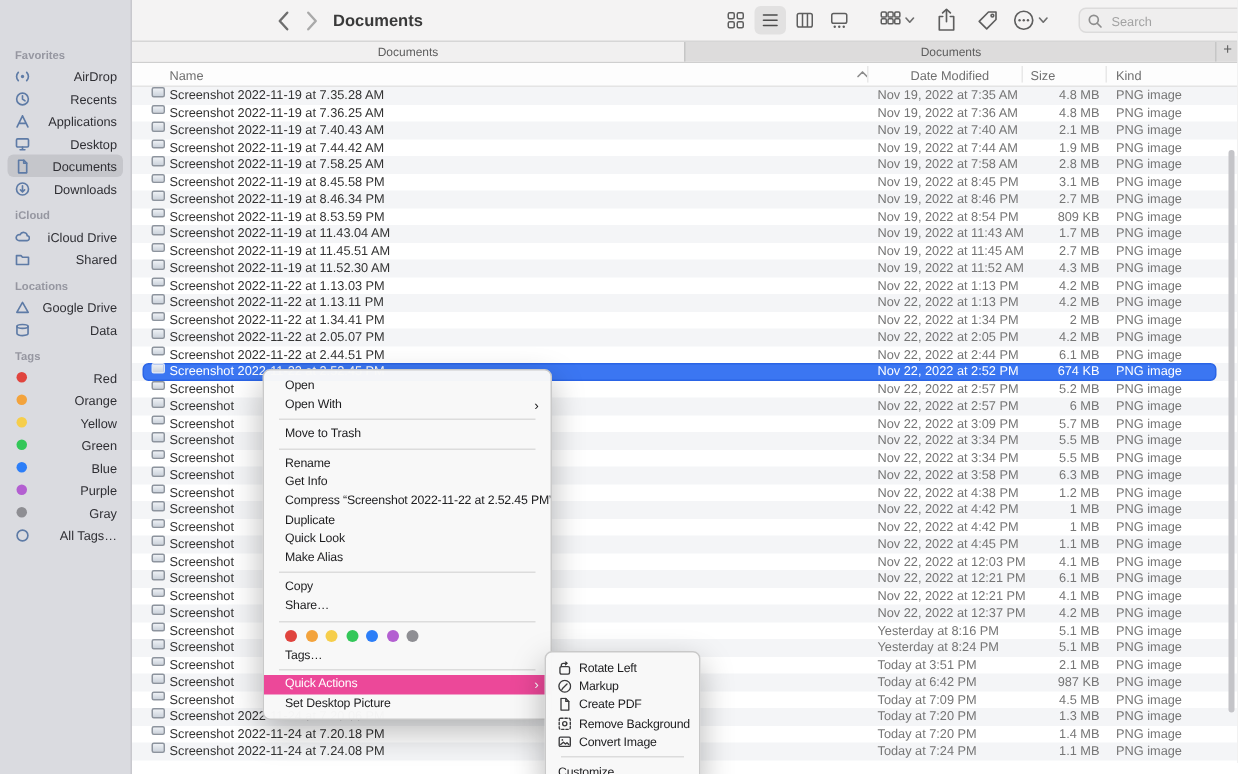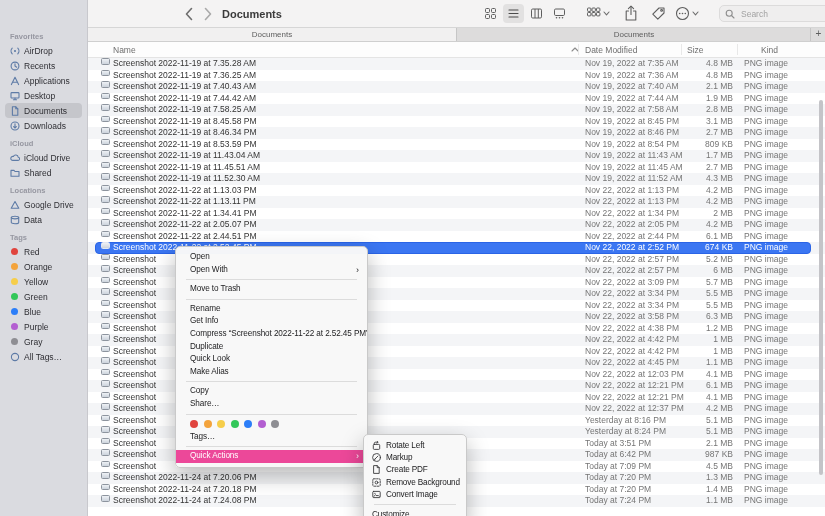--- a/index.html
+++ b/index.html
@@ -22,30 +22,30 @@
   .tabbar{position:absolute;left:88px;top:28px;width:737px;height:14px;border-bottom:1px solid #cfcfcf;box-sizing:border-box;}
   .tab{position:absolute;top:0;height:13px;font-size:8px;color:#5e5e5e;text-align:center;line-height:13px;white-space:nowrap;overflow:hidden;}
   .tab.active{left:0;width:368px;background:#f1f0f0;}
   .tab.inactive{left:368px;width:354px;background:#dddcdc;border-left:1px solid #c6c6c6;}
   .tab-add{position:absolute;top:0;left:722px;width:15px;height:13px;background:#dddcdc;border-left:1px solid #c6c6c6;color:#5e5e5e;font-size:10px;text-align:center;line-height:12px;}
 
   
   .colheader{position:absolute;left:88px;top:42px;width:737px;height:16px;background:#fdfdfd;border-bottom:1px solid #e4e4e4;box-sizing:border-box;font-size:8.5px;color:#6f6f6f;}
   .colheader span{position:absolute;top:3px;white-space:nowrap;}
   .ch-name{left:25px;}
-  .ch-date{left:497px;}
+  .ch-date{left:519px;}
   .ch-size{left:599px;}
-  .ch-kind{left:673px;}
+  .ch-kind{left:656px;}
   .sortcaret{position:absolute;left:483px;top:5px;}
   .vline{position:absolute;top:2px;bottom:2px;width:1px;background:#e8e8e8;}
 
   
   .sidebar{position:absolute;left:0;top:0;width:88px;height:516px;background:#dadbe0;border-right:1px solid #c8c8cd;box-sizing:border-box;padding-top:26px;}
   .section-title{font-size:7.5px;font-weight:bold;color:#9697a1;padding:6px 0 2px 10px;}
-  .side-item{display:flex;align-items:center;height:15px;margin:0 5px;padding:0 4px;border-radius:4px;gap:4px;font-size:8.5px;color:#2e2e33;white-space:nowrap;overflow:hidden;}
+  .side-item{display:flex;align-items:center;height:15px;margin:0 5px;padding:0 4px;border-radius:4px;gap:4px;font-size:8.5px;color:#2e2e33;white-space:nowrap;overflow:hidden;justify-content:space-between;}
   .side-item.selected{background:#c5c6cb;}
   .side-icon{width:11px;display:flex;justify-content:center;flex:none;}
   .tagdot{width:7px;height:7px;border-radius:50%;display:inline-block;}
 
   
   .list{position:absolute;left:88px;top:58px;width:737px;height:458px;}
   .row{position:relative;height:11.5px;line-height:11.5px;font-size:8.5px;}
   .row.alt{background:#f4f5f7;}
   .row span{position:absolute;top:0;white-space:nowrap;}
   .file-icon{position:absolute;left:13px;top:2.2px;width:9px;height:6.5px;background:linear-gradient(#eef1f5,#ccd3dc);border:0.5px solid #8d949e;border-radius:1.5px;box-sizing:border-box;}
@@ -652,20 +652,21 @@
         <span class="dot" style="background: rgb(243, 163, 60);"></span>
         <span class="dot" style="background: rgb(246, 206, 75);"></span>
         <span class="dot" style="background: rgb(51, 199, 89);"></span>
         <span class="dot" style="background: rgb(44, 126, 248);"></span>
         <span class="dot" style="background: rgb(179, 95, 209);"></span>
         <span class="dot" style="background: rgb(142, 142, 147);"></span>
       </div>
       <div class="menu-item"><span>Tags…</span></div>
       <div class="menu-sep"></div>
       <div class="menu-item hl"><span>Quick Actions</span><span class="chev">›</span></div>
+      <div class="menu-item"><span>Set Desktop Picture</span></div>
     </div>
   <div class="submenu">
       <div class="sub-item">
         <span class="sicon">
           <svg width="9" height="9" viewBox="0 0 9 9">
             <rect x="1.3" y="3.4" width="6.4" height="5" rx="1" fill="none" stroke="#3a3a3c" stroke-width="0.9" stroke-linecap="round" stroke-linejoin="round"></rect>
             <path d="M2.2 3.4 V2.6 A1.4 1.4 0 0 1 3.6 1.2 h2.2" fill="none" stroke="#3a3a3c" stroke-width="0.9" stroke-linecap="round" stroke-linejoin="round"></path>
             <path d="M5 0.2 L6 1.2 L5 2.2" fill="none" stroke="#3a3a3c" stroke-width="0.9" stroke-linecap="round" stroke-linejoin="round"></path>
           </svg>
         </span>

